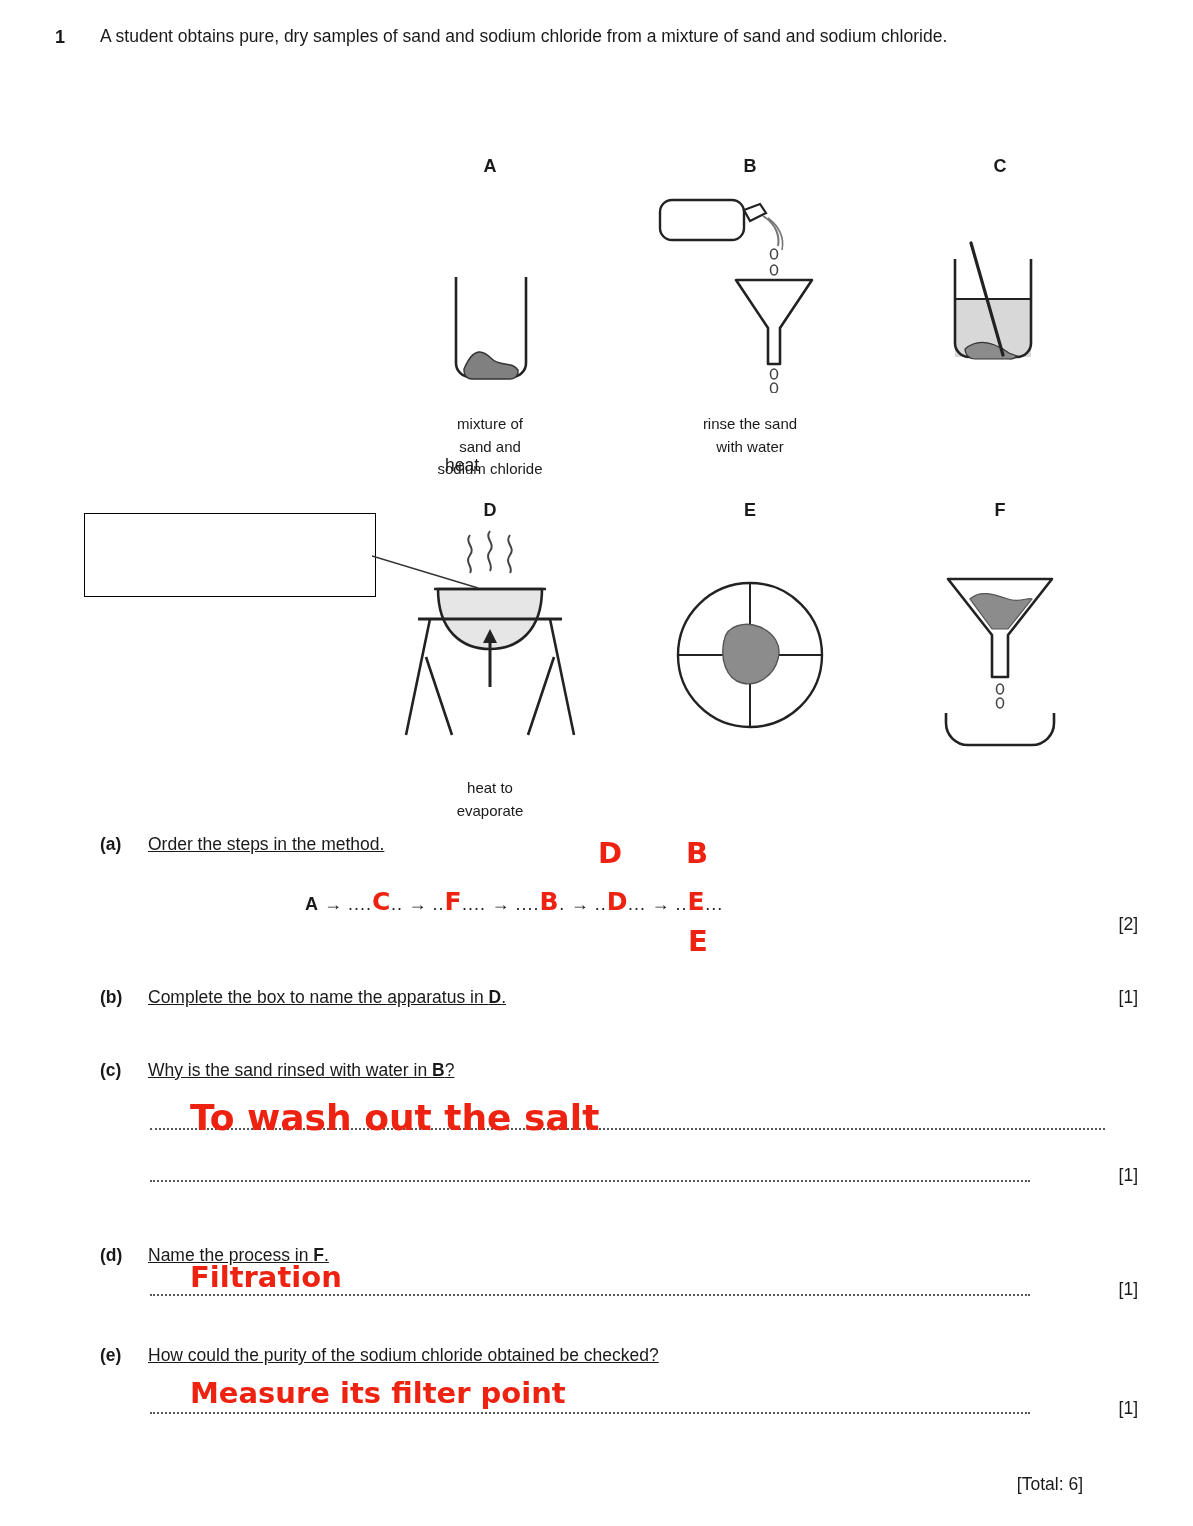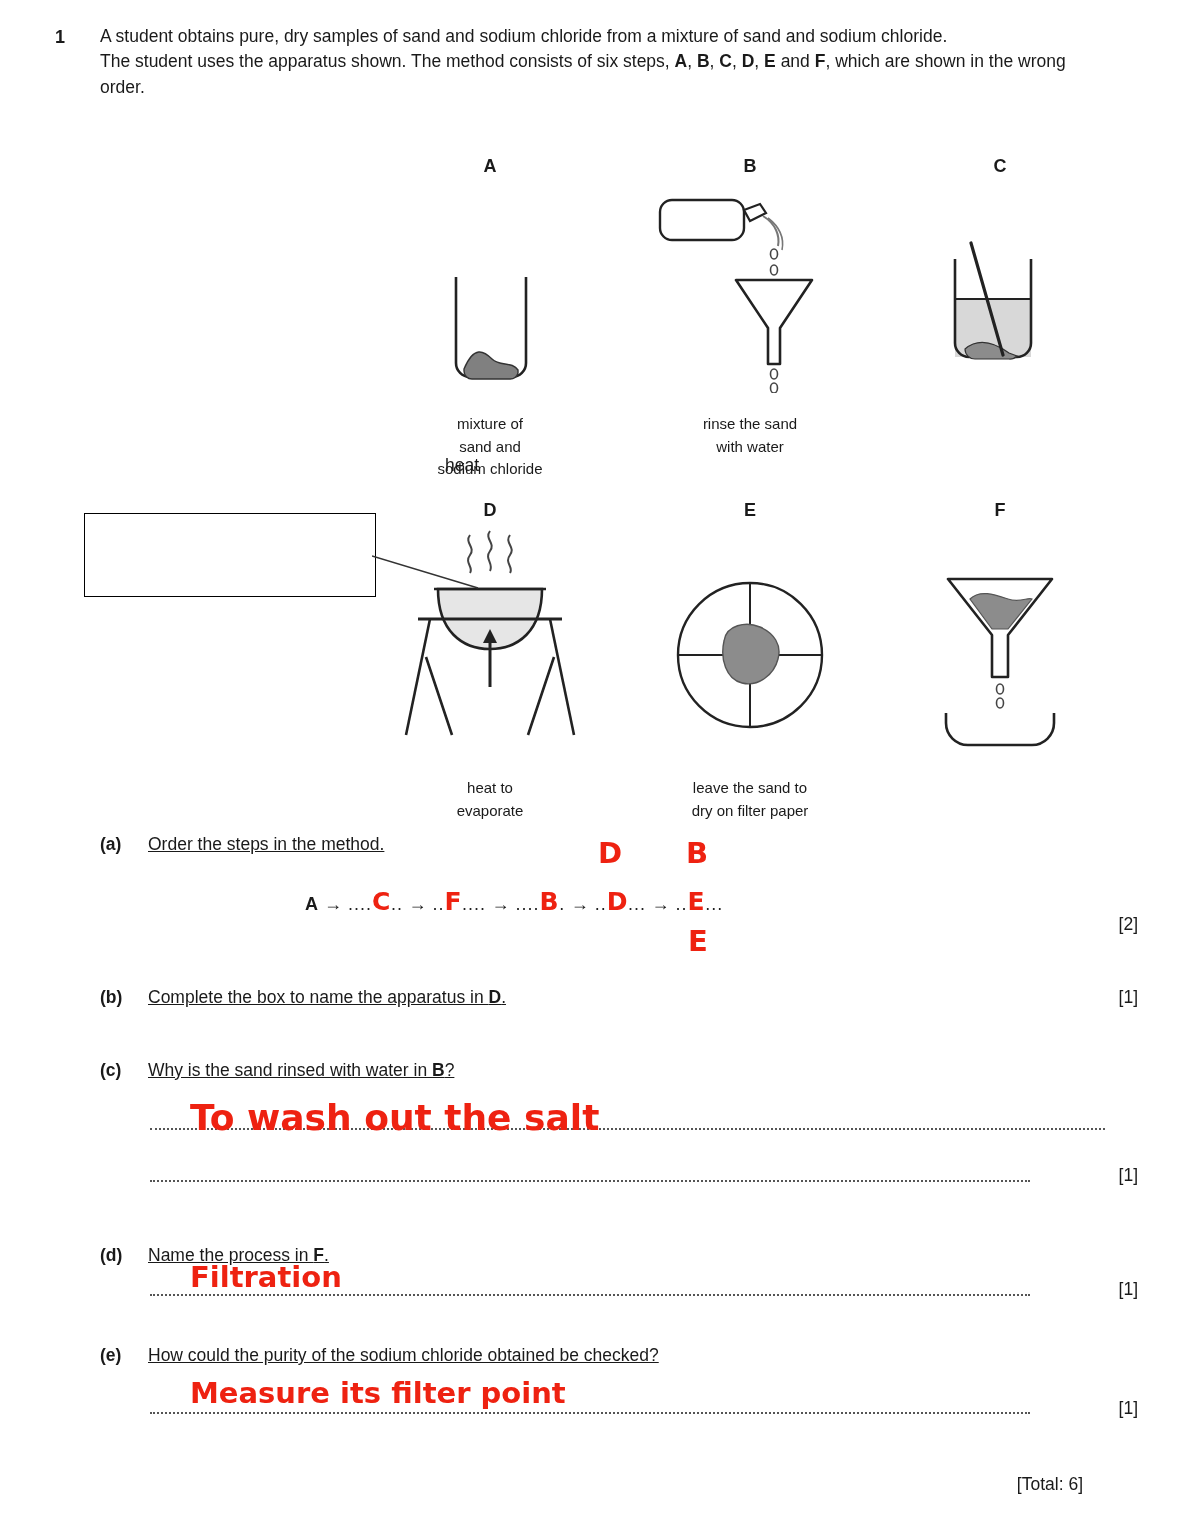--- a/index.html
+++ b/index.html
@@ -197,21 +197,20 @@
   }
 </style>
 </head>
 <body>
 
 <div class="page">
 
   <div class="q-number">1</div>
   <div class="q-intro">
     <p>A student obtains pure, dry samples of sand and sodium chloride from a mixture of sand and sodium chloride.</p>
-    <p class="nojust">The student uses the apparatus shown. The method consists of six steps, <b>A</b>, <b>B</b>, <b>C</b>, <b>D</b>, <b>E</b> and <b>F</b>, which are shown in the wrong order.</p>
   </div>
 
   <div class="diagrams">
 
     <div class="cell" id="cell-a">
       <div class="letter">A</div>
       <div class="art">
         <svg width="140" height="160" viewBox="0 0 140 160">
           <path d="M36,44 L36,130 a14,14 0 0 0 14,14 L92,144 a14,14 0 0 0 14,-14 L106,44" fill="none" stroke="#222" stroke-width="2.6"></path>
           <path d="M44,136 C54,112 64,118 72,126 C80,134 92,128 98,137 L98,140 a8,8 0 0 1 -8,6 L52,146 a8,8 0 0 1 -8,-8 Z" fill="#808080" stroke="#333" stroke-width="1.4"></path>
@@ -290,22 +289,20 @@
     <div class="cell" id="cell-e">
       <div class="letter">E</div>
       <div class="art tall">
         <svg width="200" height="220" viewBox="0 0 200 220">
           <circle cx="100" cy="118" r="72" fill="#fff" stroke="#222" stroke-width="2.4"></circle>
           <line x1="100" y1="46" x2="100" y2="190" stroke="#222" stroke-width="2"></line>
           <line x1="28" y1="118" x2="172" y2="118" stroke="#222" stroke-width="2"></line>
           <path d="M74,104 C76,88 96,84 110,90 C124,96 132,108 128,122 C124,138 108,150 92,146 C76,142 70,122 74,104 Z" fill="#8c8c8c" stroke="#555" stroke-width="1.4"></path>
         </svg>
       </div>
-      <div class="caption" style="white-space:pre-line">leave the sand to
-dry on filter paper</div>
     </div>
 
     <div class="cell" id="cell-f">
       <div class="letter">F</div>
       <div class="art tall">
         <svg width="200" height="220" viewBox="0 0 200 220">
 
           <path d="M48,42 L152,42 L108,98 L108,140 L92,140 L92,98 Z" fill="none" stroke="#222" stroke-width="2.6" stroke-linejoin="round"></path>
           <path d="M70,62 C80,52 96,58 108,62 C120,66 128,60 132,62 L108,92 L92,92 Z" fill="#8c8c8c" stroke="#555" stroke-width="1.2"></path>
 

